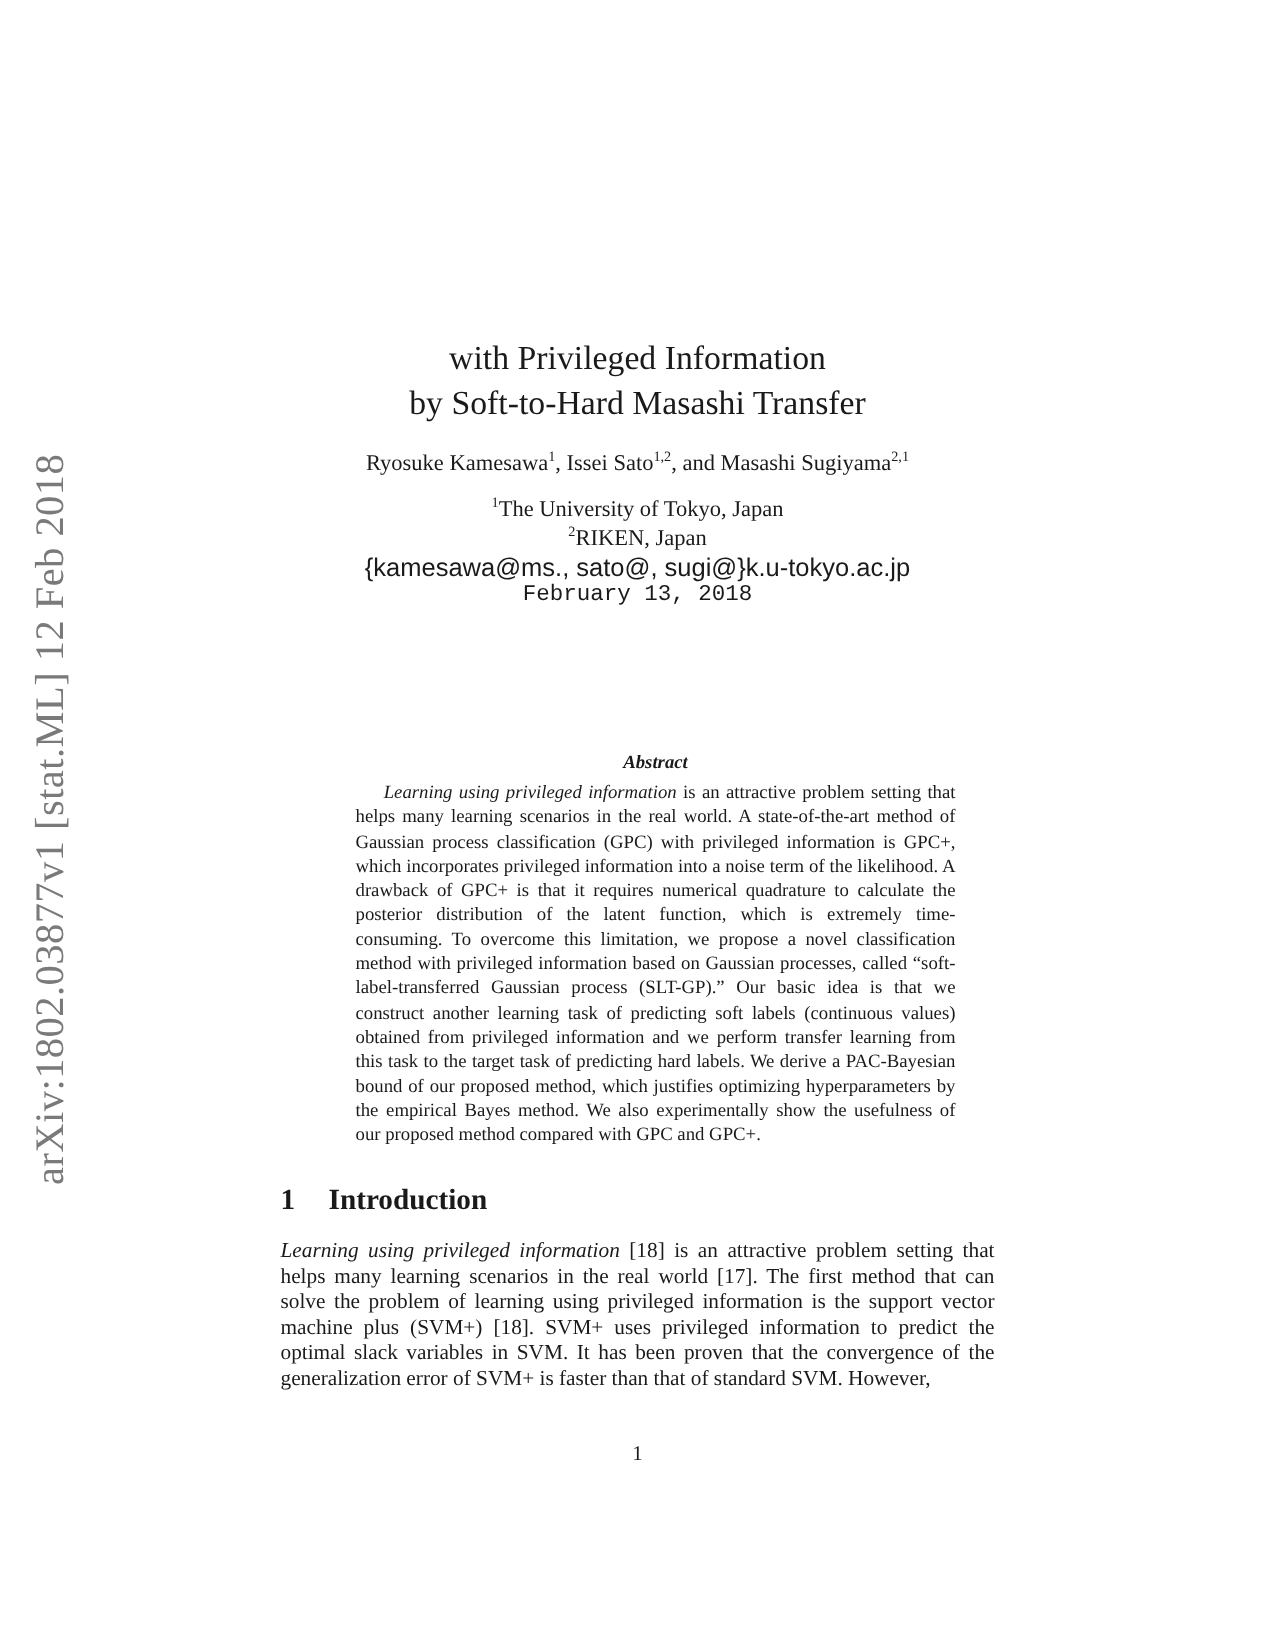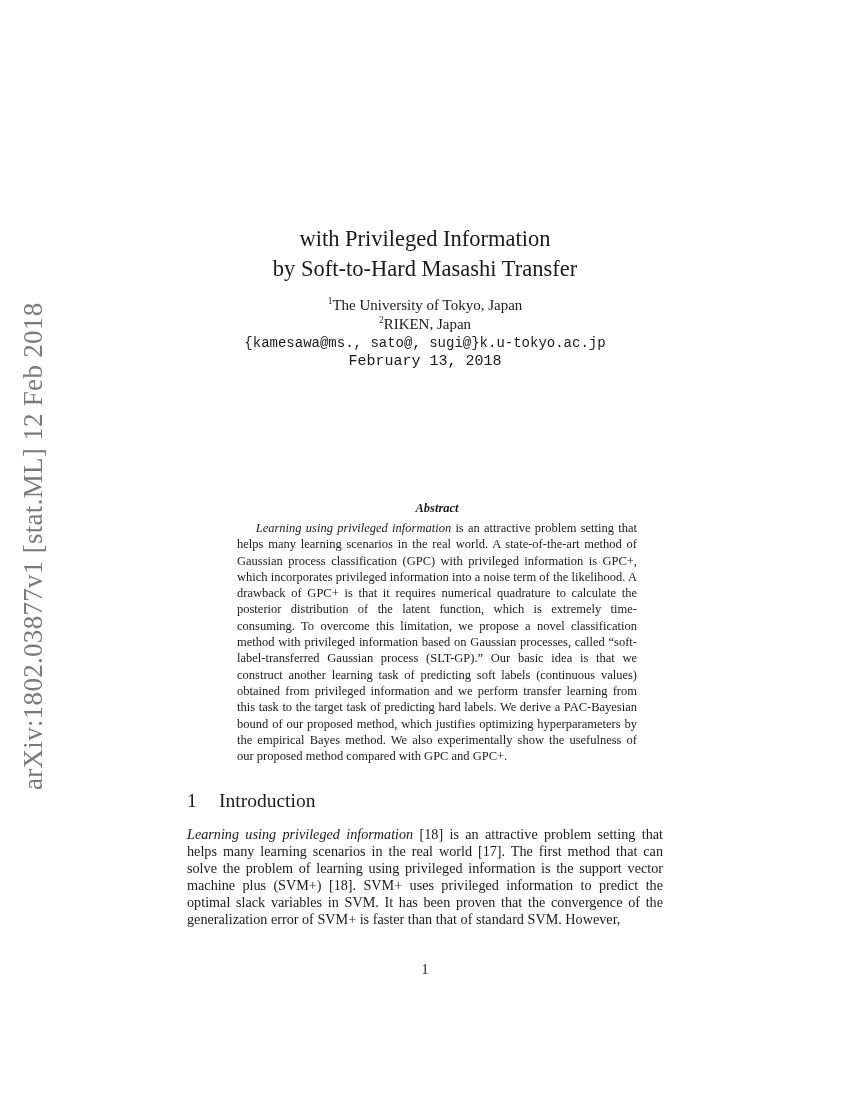--- a/index.html
+++ b/index.html
@@ -5,41 +5,42 @@
   html, body { margin: 0; padding: 0; background: #ffffff; }
   body { width: 850px; height: 1100px; position: relative; overflow: hidden;
          font-family: "Liberation Serif", "DejaVu Serif", serif; color: #1a1a1a; }
   .side-stamp { position: absolute; left: 18px; top: 790px; width: 520px; height: 40px;
                 transform: rotate(-90deg); transform-origin: 0 0;
                 font-size: 27px; color: #7a7a7a; white-space: nowrap; letter-spacing: 0.3px; }
   .title-block { position: absolute; left: 150px; width: 550px; top: 224px; text-align: center; }
   .title-line { font-size: 22.5px; line-height: 30px; }
   .authors { margin-top: 15px; font-size: 15px; line-height: 20px; }
   .affils { margin-top: 12px; font-size: 15px; line-height: 19px; }
-  .mono { font-family: Liberation Mono, monospace; font-size: 14px; }
+  .mono { font-family: Liberation Sans, sans-serif; font-size: 17px; }
   sup { font-size: 9.5px; vertical-align: 6px; line-height: 0; }
   .date { font-size: 15px; font-family: Liberation Mono, monospace; }
   .abstract { position: absolute; left: 237px; width: 400px; top: 501px; }
   .abs-head { text-align: center; font-weight: bold; font-size: 12.5px; margin-bottom: 4px; font-style: italic; }
   .abs-body { font-size: 12.5px; line-height: 16.3px; text-align: justify; text-indent: 1.5em; }
-  .section { position: absolute; left: 187px; top: 790px; font-size: 19.5px; font-weight: normal; }
+  .section { position: absolute; left: 187px; top: 790px; font-size: 19.5px; font-weight: bold; }
   .section .num { display: inline-block; width: 32px; }
   .intro { position: absolute; left: 187px; width: 476px; top: 826px;
            font-size: 14.2px; line-height: 17.1px; text-align: justify; }
   .page-num { position: absolute; left: 0; width: 850px; top: 962px; text-align: center; font-size: 14px; }
 </style>
 </head>
 <body>
 
 <div class="side-stamp">arXiv:1802.03877v1  [stat.ML]  12 Feb 2018</div>
 
 <div class="title-block">
   <div class="title-line">with Privileged Information</div>
   <div class="title-line">by Soft-to-Hard Masashi Transfer</div>
 
+  <div class="authors"><span>Ryosuke Kamesawa</span><sup>1</sup><span>, </span><span>Issei Sato</span><sup>1,2</sup><span>, and </span><span>Masashi Sugiyama</span><sup>2,1</sup></div>
 
   <div class="affils">
     <div><sup>1</sup><span>The University of Tokyo, Japan</span></div>
     <div><sup>2</sup><span>RIKEN, Japan</span></div>
     <div class="mono">{kamesawa@ms., sato@, sugi@}k.u-tokyo.ac.jp</div>
   </div>
 
   <div class="date">February 13, 2018</div>
 </div>
 

